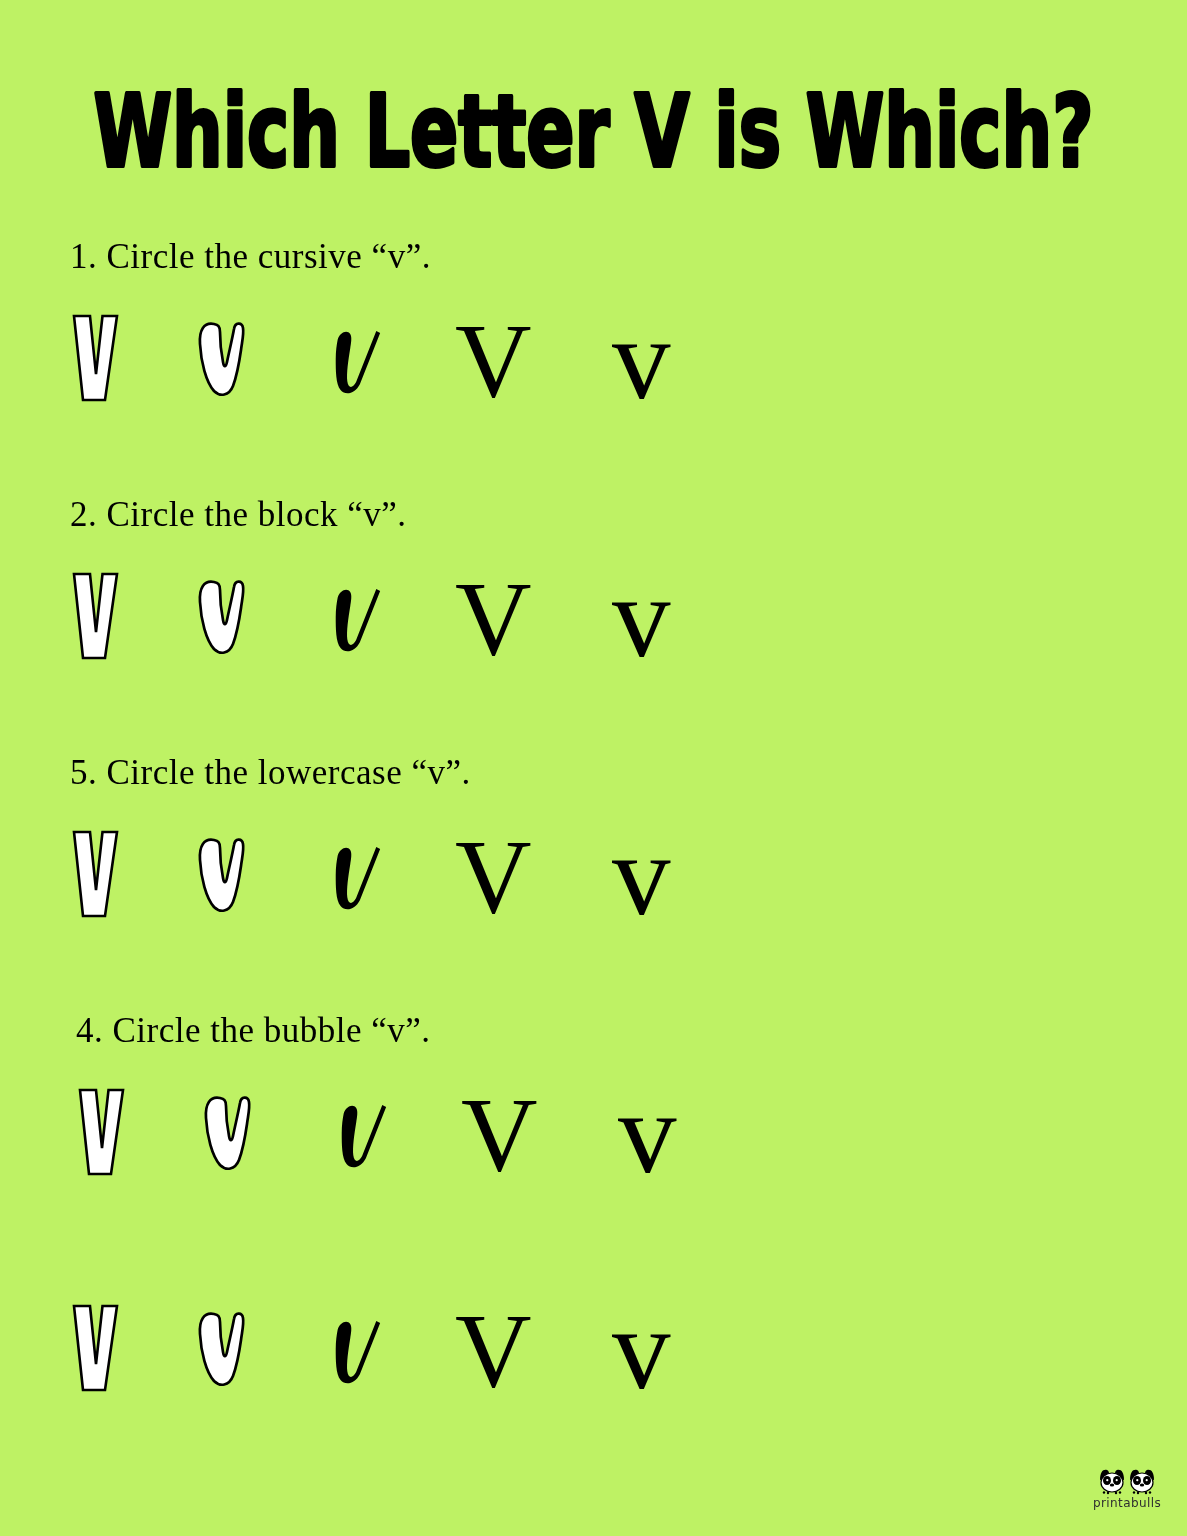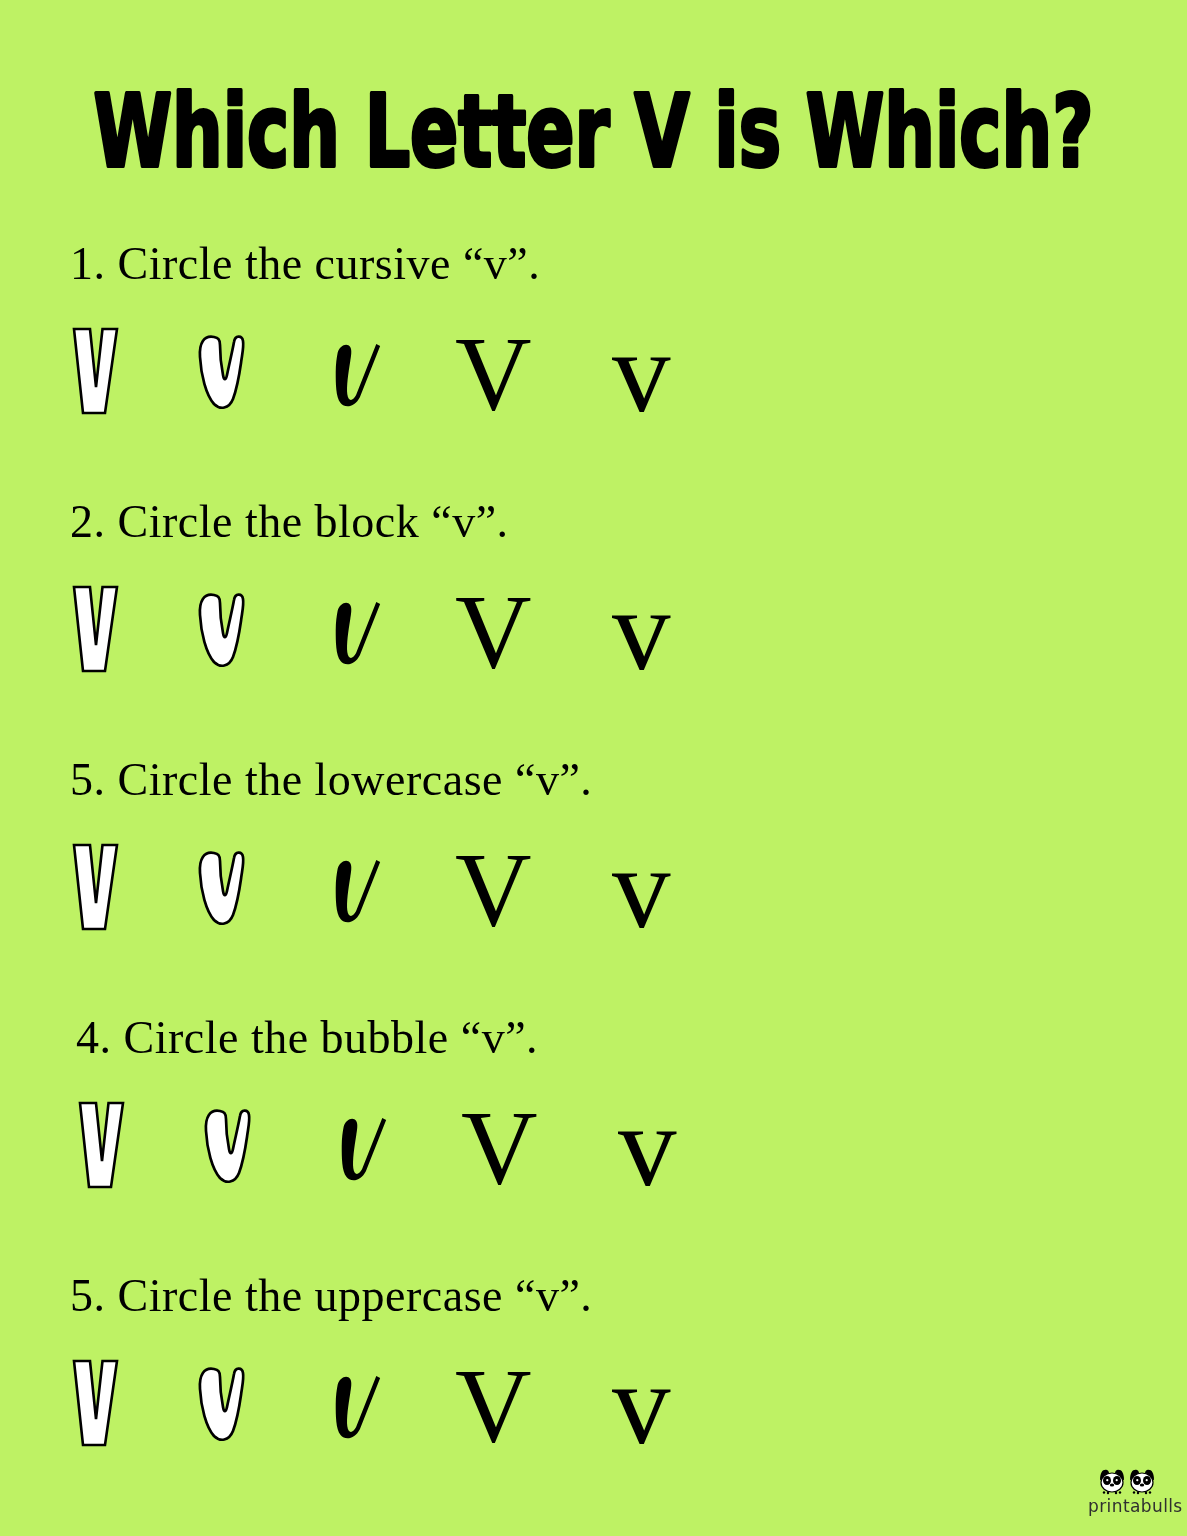--- a/index.html
+++ b/index.html
@@ -34,21 +34,21 @@
   
   .question { position: absolute; left: 0; width: 100%; }
   .q1 { top: 236px; }
   .q2 { top: 494px; }
   .q3 { top: 752px; }
   .q4 { top: 1010px; margin-left: 6px; }
   .q5 { top: 1268px; }
 
   .prompt {
     margin: 0 0 0 70px;
-    font-size: 46px;
+    font-size: 35px;
     line-height: 1.2;
     color: #000;
     letter-spacing: 0.5px;
   }
 
   .letter-row {
     position: relative;
     height: 92px;
     margin-top: 36px;
   }
@@ -72,21 +72,21 @@
   
   .logo {
     position: absolute;
     right: 21px; top: 1468px;
     width: 78px;
     text-align: center;
   }
   .logo-dogs { display: block; margin: 0 auto; }
   .logo-text {
     font-family: "DejaVu Sans", sans-serif;
-    font-size: 17px;
+    font-size: 12px;
     letter-spacing: 0.4px;
     color: #2f2f2f;
     margin-top: 1px;
   }
 
   .defs-hidden { position: absolute; width: 0; height: 0; overflow: hidden; }
 </style>
 </head>
 <body>
 
@@ -232,21 +232,20 @@
           <svg width="56" height="68" viewBox="0 0 58 70">
             <use href="#sym-cursive-v"></use>
           </svg>
         </span>
       <span class="glyph g4">V</span>
       <span class="glyph g5">v</span>
     </div>
   </section>
 
   <section class="question q5">
-    <p class="prompt">5. Circle the uppercase “v”.</p>
     <div class="letter-row">
       <span class="glyph g1">
           <svg width="54" height="88" viewBox="0 0 54 88">
             <use href="#sym-block-v"></use>
           </svg>
         </span>
       <span class="glyph g2">
           <svg width="57" height="80" viewBox="0 0 57 80">
             <use href="#sym-bubble-v"></use>
           </svg>

